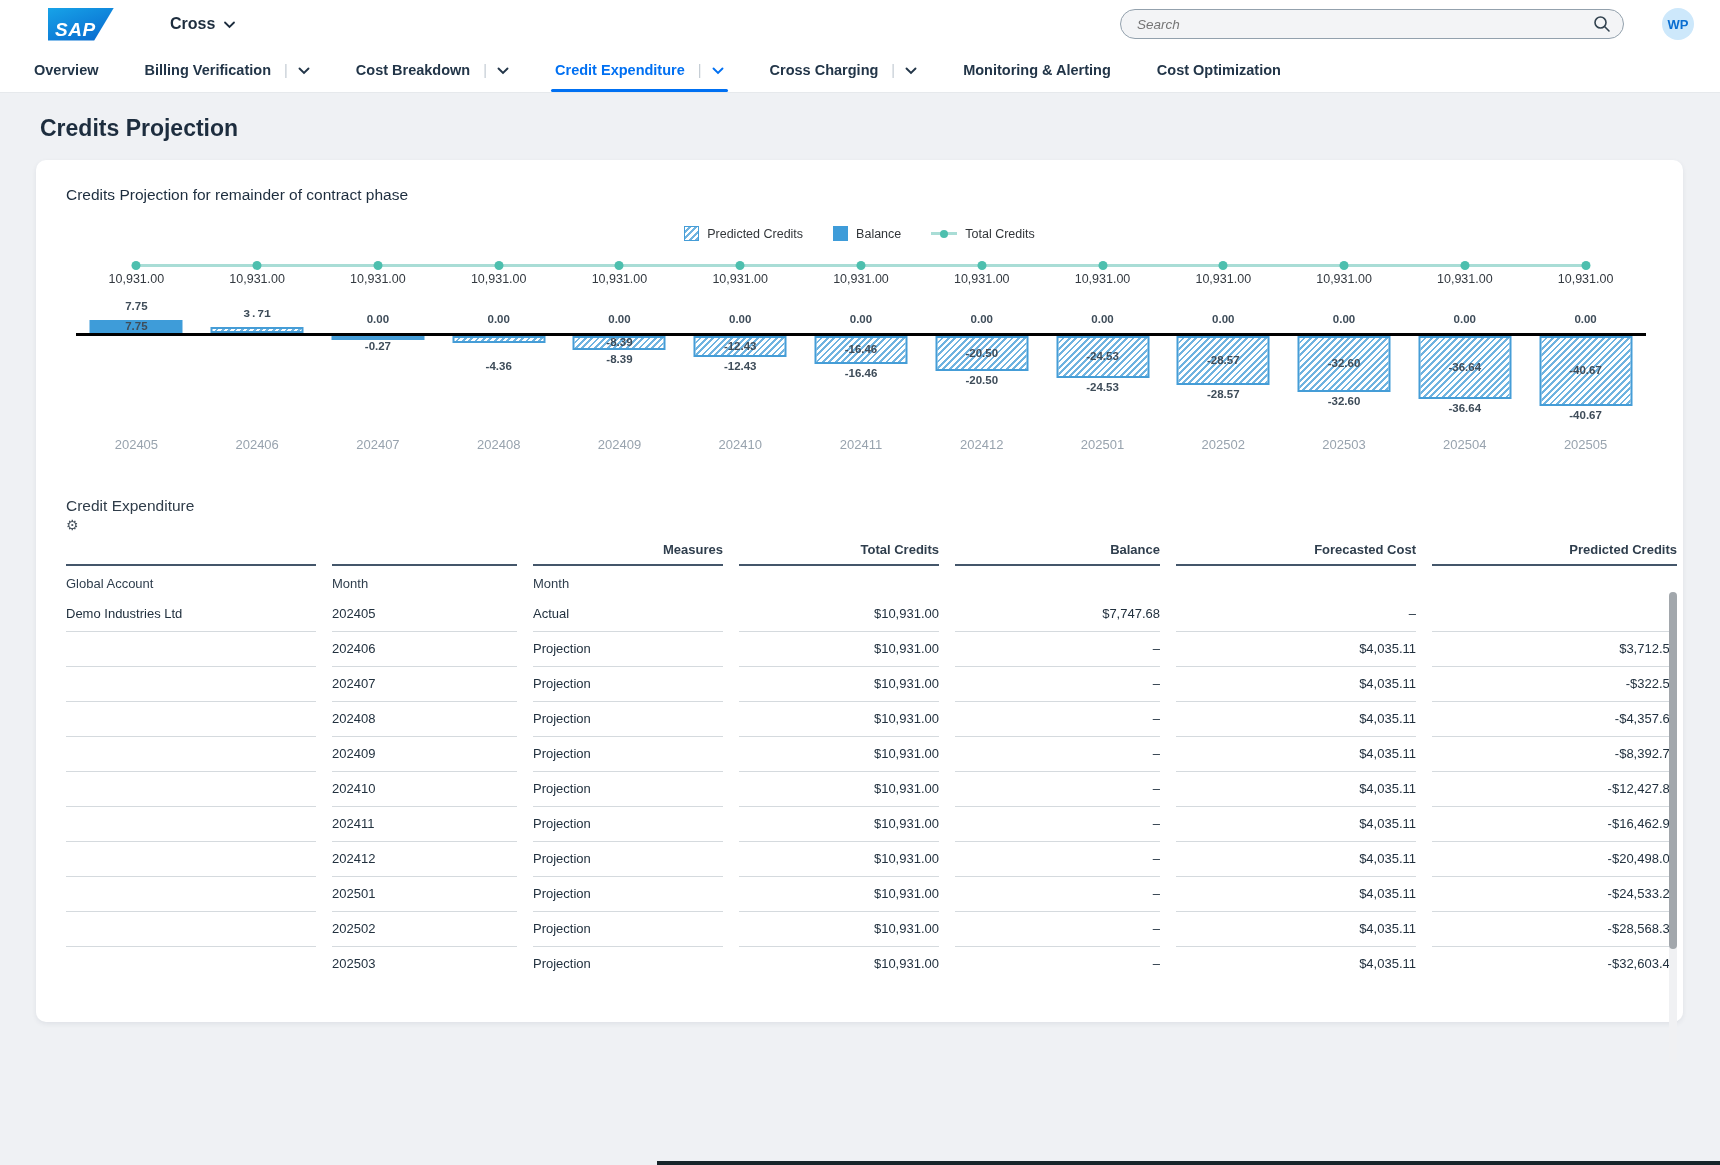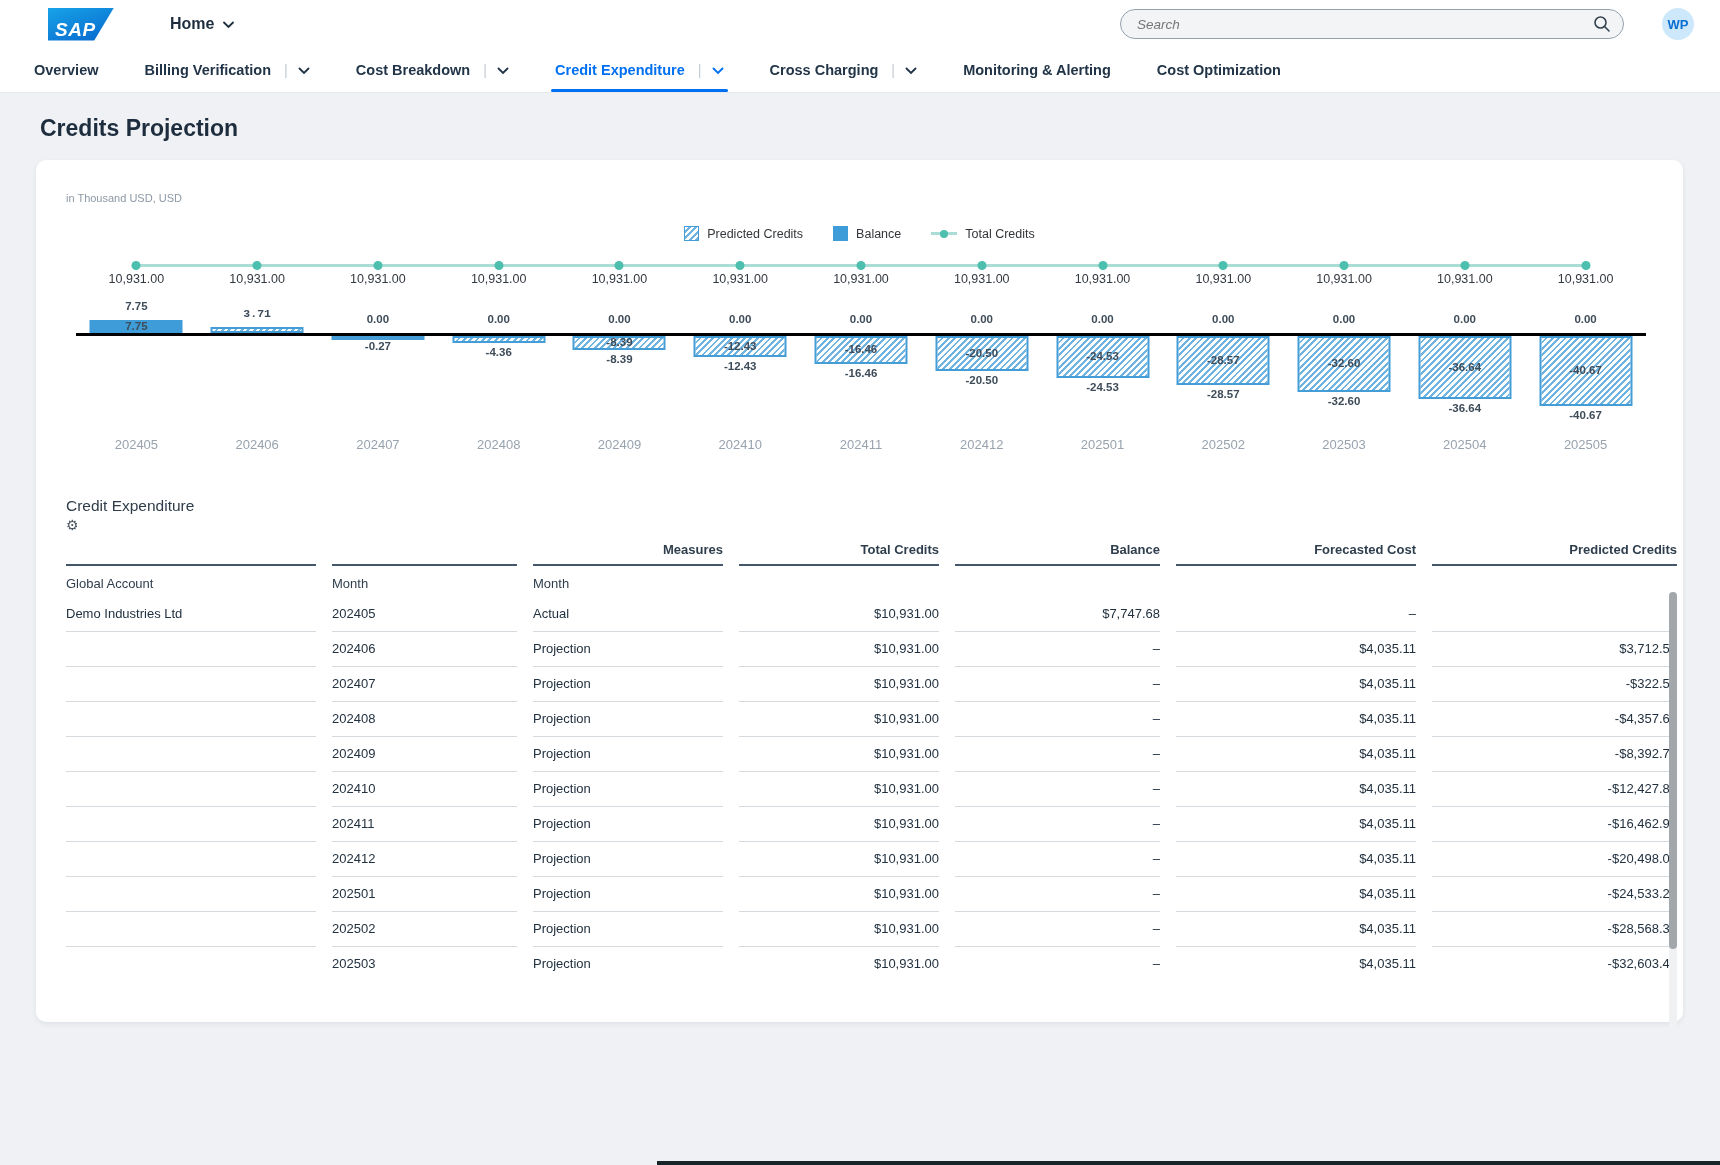--- a/index.html
+++ b/index.html
@@ -95,21 +95,21 @@
   .bottom-bar{ position:absolute; left:657px; right:0; bottom:0; height:4px; background:#17252a; }
 </style>
 </head>
 <body>
 
 <header class="topbar">
   <div class="sap-logo">
     <span>SAP</span>
   </div>
   <div class="home-menu">
-    <span>Home</span>
+    <span>Cross</span>
     <span class="chev">
       <svg width="13" height="8" viewBox="0 0 13 8">
           <path d="M2 1.5 L6.5 6 L11 1.5" stroke="#1d2d3e" stroke-width="1.8" fill="none" stroke-linecap="round"></path>
         </svg>
     </span>
   </div>
   <div class="search-wrap">
     <input class="search-input" type="text" placeholder="Search" style="">
     <span class="search-icon">
       <svg width="18" height="18" viewBox="0 0 18 18">
@@ -180,21 +180,21 @@
     <div class="tab">
     <span>Cost Optimization</span>
 
   </div>
   </nav>
 
 <h1 class="page-title">Credits Projection</h1>
 
 <section class="card">
 
-  <div class="chart-subtitle">in Thousand USD, USD</div>
+  <div class="chart-title">Credits Projection for remainder of contract phase</div>
 
   <div class="legend">
 
   <div class="legend-item">
       <span class="sw sw-hatched"></span>
       <span>Predicted Credits</span>
     </div>
       <div class="legend-item">
       <span class="sw sw-solid"></span>
       <span>Balance</span>
@@ -240,21 +240,21 @@
         <div class="below-lb" style="top: 85px;">-0.27</div>
         <div class="cat-lb">202407</div>
       </div>
         <div class="ccol">
         <span class="dot"></span>
         <div class="total-lb">10,931.00</div>
         <div class="above-lb" style="top: 58px;">0.00</div>
         <div class="cbar hatched" style="height: 7px; top: 81px;">
           
         </div>
-        <div class="below-lb" style="top: 91px;">-4.36</div>
+        <div class="below-lb" style="top: 105px;">-4.36</div>
         <div class="cat-lb">202408</div>
       </div>
         <div class="ccol">
         <span class="dot"></span>
         <div class="total-lb">10,931.00</div>
         <div class="above-lb" style="top: 58px;">0.00</div>
         <div class="cbar hatched" style="height: 14px; top: 81px;">
           <span class="inside-lb">-8.39</span>
         </div>
         <div class="below-lb" style="top: 98px;">-8.39</div>

